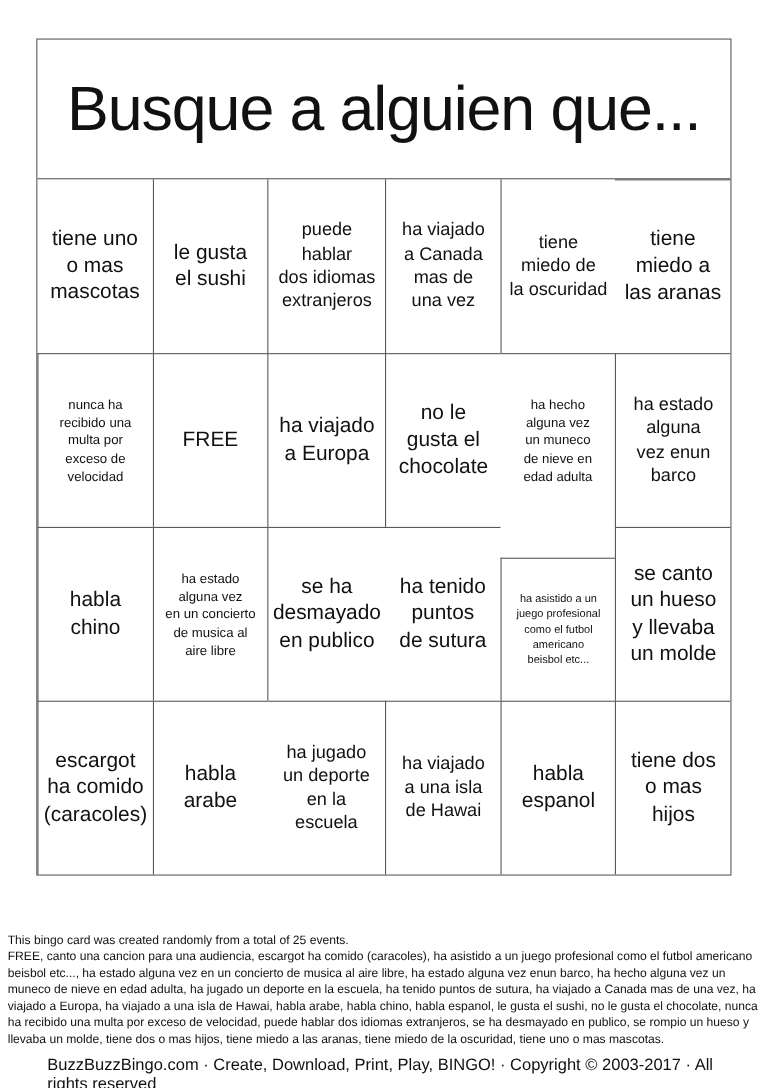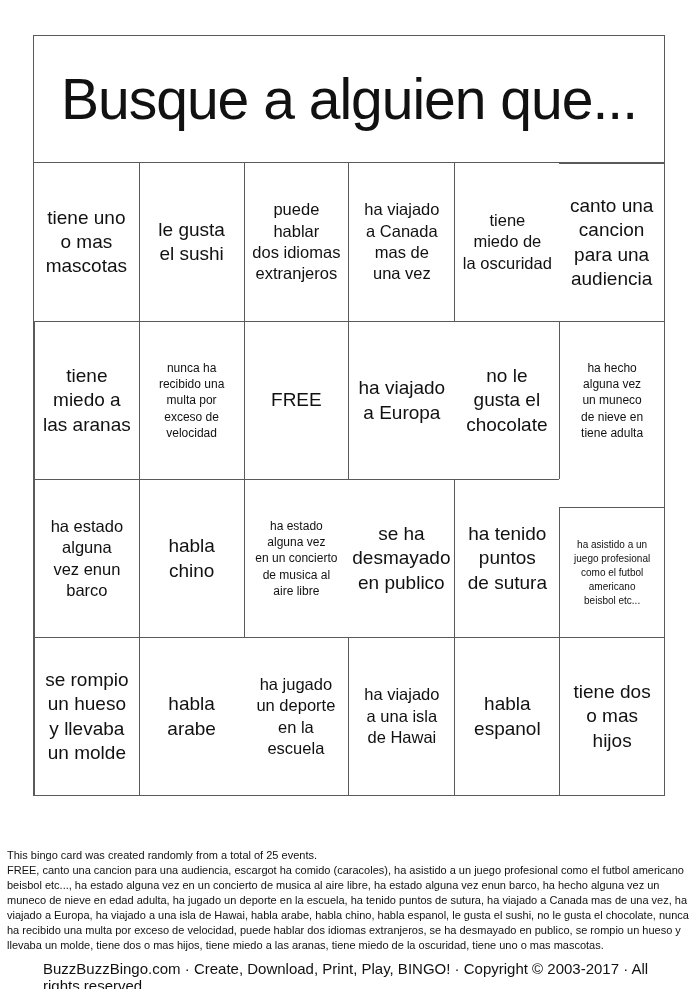--- a/index.html
+++ b/index.html
@@ -97,43 +97,39 @@
 hablar
 dos idiomas
 extranjeros</div>
         <div class="cell lg">ha viajado
 a Canada
 mas de
 una vez</div>
         <div class="cell lg">tiene
 miedo de
 la oscuridad</div>
-        <div class="cell xl">canto una
-cancion
-para una
-audiencia</div>
         <div class="cell xl">tiene
 miedo a
 las aranas</div>
         <div class="cell sm">nunca ha
 recibido una
 multa por
 exceso de
 velocidad</div>
         <div class="cell xl">FREE</div>
         <div class="cell xl">ha viajado
 a Europa</div>
         <div class="cell xl">no le
 gusta el
 chocolate</div>
         <div class="cell sm">ha hecho
 alguna vez
 un muneco
 de nieve en
-tiene adulta</div>
+edad adulta</div>
         <div class="cell lg">ha estado
 alguna
 vez enun
 barco</div>
         <div class="cell xl">habla
 chino</div>
         <div class="cell sm">ha estado
 alguna vez
 en un concierto
 de musica al
@@ -142,24 +138,27 @@
 desmayado
 en publico</div>
         <div class="cell xl">ha tenido
 puntos
 de sutura</div>
         <div class="cell xs">ha asistido a un
 juego profesional
 como el futbol
 americano
 beisbol  etc...</div>
-        <div class="cell xl">se rompio
+        <div class="cell xl">se canto
 un hueso
 y llevaba
 un molde</div>
+        <div class="cell xl">escargot
+ha comido
+(caracoles)</div>
         <div class="cell xl">habla
 arabe</div>
         <div class="cell lg">ha jugado
 un deporte
 en la
 escuela</div>
         <div class="cell lg">ha viajado
 a una isla
 de Hawai</div>
         <div class="cell xl">habla

